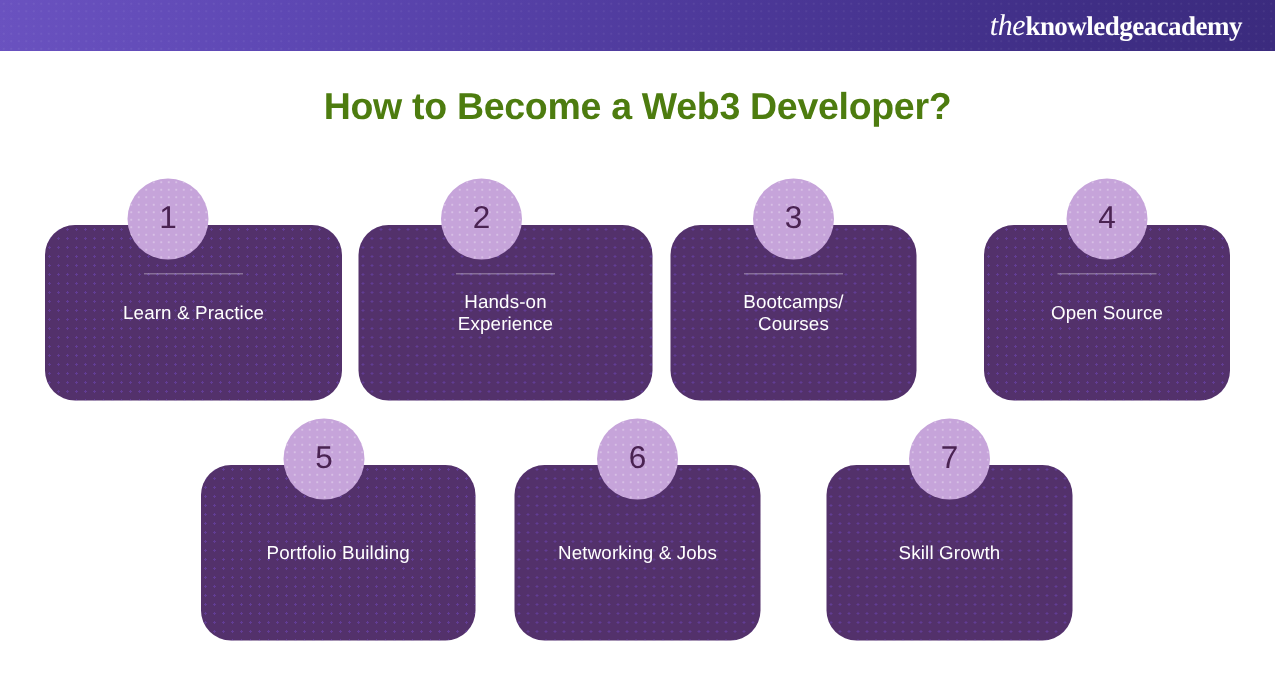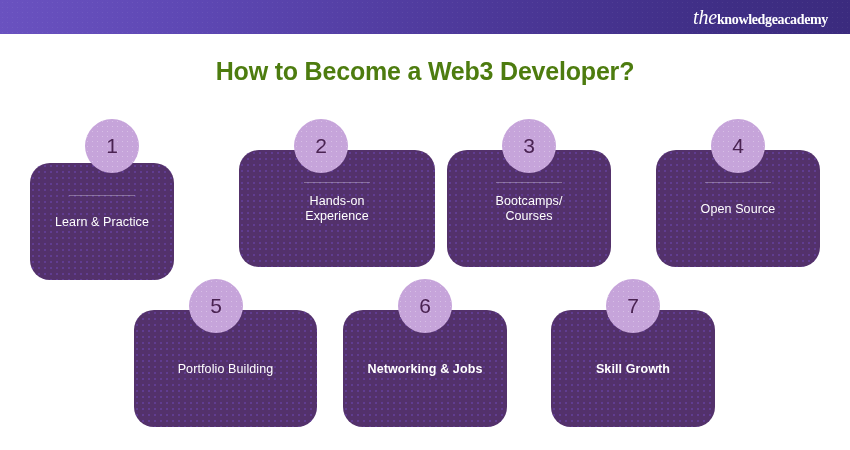--- a/index.html
+++ b/index.html
@@ -44,21 +44,21 @@
     line-height: 1;
     z-index: 2;
   }
   .logo .logo-the {
     font-style: italic;
     font-size: 20px;
     letter-spacing: -0.2px;
   }
   .logo .logo-main {
     font-weight: bold;
-    font-size: 14px;
+    font-size: 18px;
     letter-spacing: -0.35px;
   }
 
   
   .page-title {
     position: absolute;
     left: 0;
     top: 57px;
     width: 850px;
     text-align: center;
@@ -138,21 +138,21 @@
 <body>
 
 <div class="header-bar">
   <div class="logo">
     <span class="logo-the">the</span><span class="logo-main">knowledgeacademy</span>
   </div>
 </div>
 
 <div class="page-title">How to Become a Web3 Developer?</div>
 
-<div class="card" style="left:30px; top:163px; width:144px; height:117px;">
+<div class="card" style="left:30px; top:150px; width:198px; height:117px;">
   <div class="card-divider"></div>
   <div class="card-label">Learn &amp; Practice</div>
 </div>
 <div class="badge" style="left:85px; top:119px;">
   <span>1</span>
 </div>
 
 <div class="card" style="left:239px; top:150px; width:164px; height:117px;padding-left:32px;">
   <div class="card-divider"></div>
   <div class="card-label">Hands-on
@@ -179,25 +179,25 @@
   <span>4</span>
 </div>
 
 <div class="card" style="left:134px; top:310px; width:164px; height:117px;padding-left:19px;">
   <div class="card-label">Portfolio Building</div>
 </div>
 <div class="badge" style="left:189px; top:279px;">
   <span>5</span>
 </div>
 
-<div class="card" style="left:343px; top:310px; width:164px; height:117px;font-weight:bold;">
+<div class="card" style="left:343px; top:310px; width:164px; height:117px;">
   <div class="card-label">Networking &amp; Jobs</div>
 </div>
 <div class="badge" style="left:398px; top:279px;">
   <span>6</span>
 </div>
 
-<div class="card" style="left:551px; top:310px; width:164px; height:117px;font-weight:bold;">
+<div class="card" style="left:551px; top:310px; width:164px; height:117px;">
   <div class="card-label">Skill Growth</div>
 </div>
 <div class="badge" style="left:606px; top:279px;">
   <span>7</span>
 </div>
 
 </body></html>

